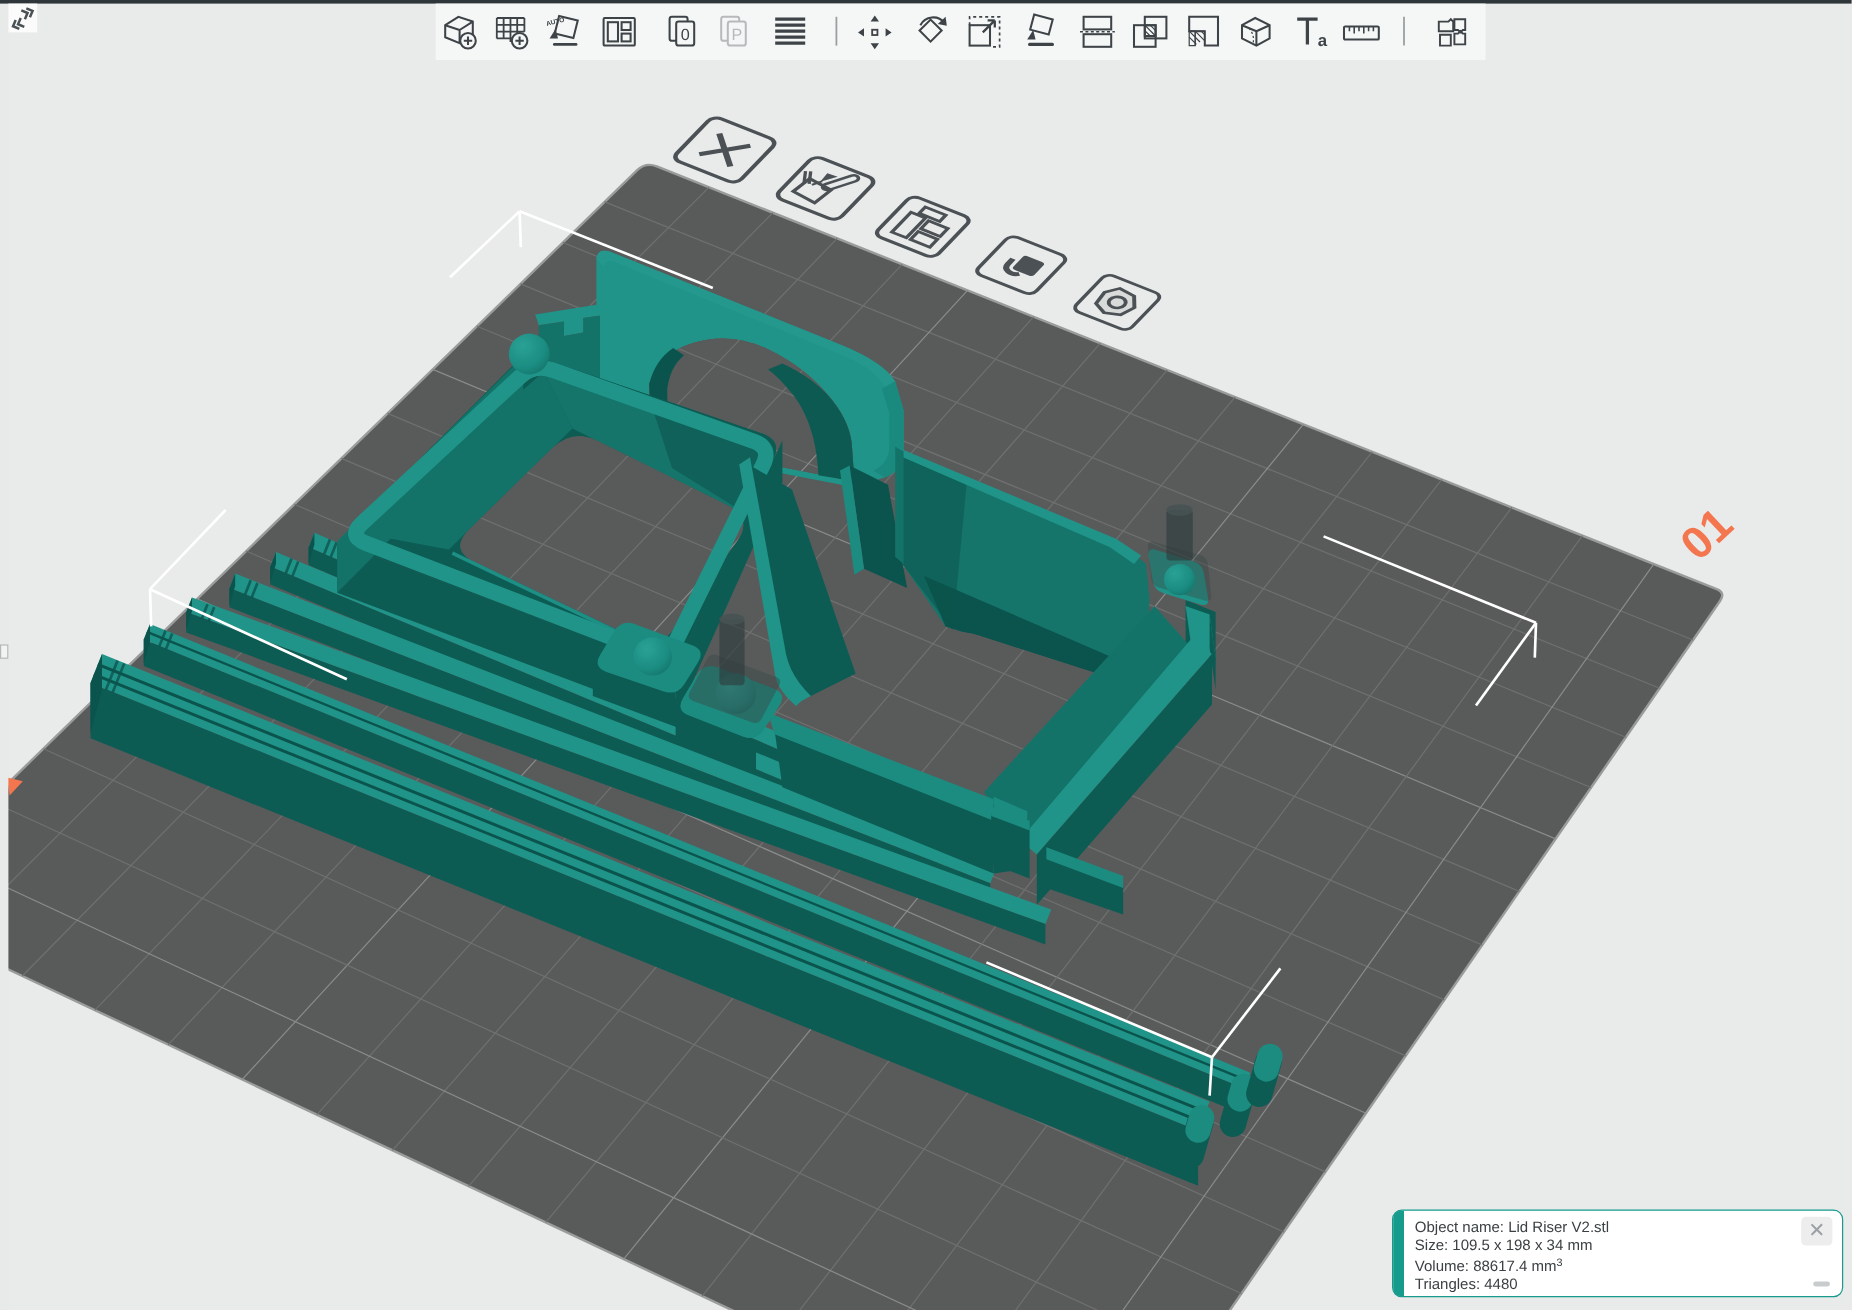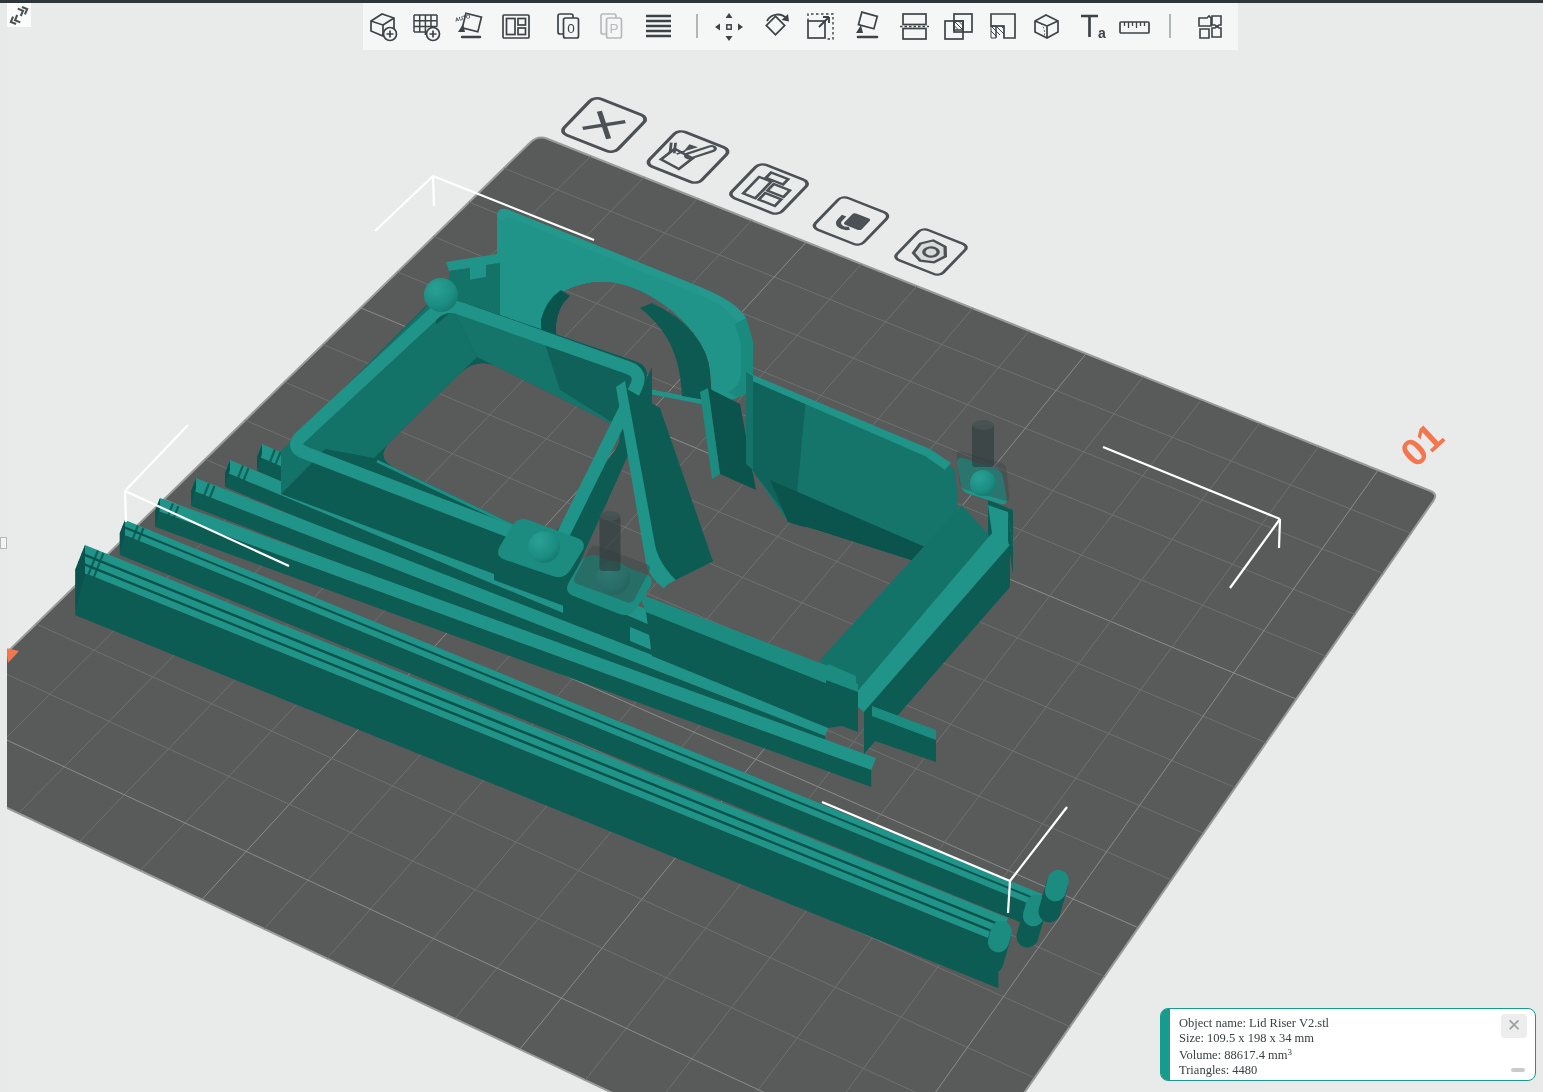--- a/index.html
+++ b/index.html
@@ -1,19 +1,19 @@
 <!DOCTYPE html>
 <html><head><meta charset="utf-8"><style>
 html,body{margin:0;padding:0;width:1543px;height:1092px;overflow:hidden;background:#e9eaea;font-family:"Liberation Sans",sans-serif;}
 .topbar{position:absolute;left:0;top:0;width:100%;height:3px;background:#2e3639;}
 .tstrip{position:absolute;left:363px;top:3px;width:875px;height:47px;background:#f5f6f6;}
 .collapse{position:absolute;left:7px;top:3px;width:24px;height:24px;background:#fbfbfb;}
 .infobox{position:absolute;left:1160px;top:1008px;width:376px;height:73px;background:#ffffff;border:1.5px solid #169b8d;border-radius:8px;box-sizing:border-box;}
 .infobar{position:absolute;left:0;top:0;width:9px;height:100%;background:#169b8d;border-radius:6px 0 0 6px;}
-.infotext{position:absolute;left:18px;top:7px;font-size:12.5px;line-height:14.6px;color:#3b4043;font-family:Liberation Serif, serif;}
+.infotext{position:absolute;left:18px;top:7px;font-size:12.5px;line-height:14.6px;color:#3b4043;}
 .ibx{position:absolute;right:8px;top:5px;width:26px;height:24px;background:#ededed;border-radius:4px;color:#9aa0a3;font-size:17px;text-align:center;line-height:23px;}
 .ibdash{position:absolute;right:10px;bottom:8px;width:14px;height:4px;background:#c9cccd;border-radius:2px;}
 .handle{position:absolute;left:0px;top:537px;width:7px;height:12px;background:#f2f3f3;border:1px solid #b5b8b9;box-sizing:border-box;}
 </style></head><body>
 <svg width="1543" height="1092" viewBox="0 0 1543 1092">
 <rect x="0" y="0" width="1543" height="1092" fill="#e9eaea"></rect>
 <g id="pg">
       <path d="M 530.8,142.0 Q 538.0,135.0 547.3,138.7 L 1430.6,491.0 Q 1438.0,494.0 1433.5,500.6 L 923.1,1239.2 Q 923.1,1239.2 923.1,1239.2 L -100.6,757.2 Q -100.6,757.2 -100.6,757.2 Z" fill="#595b5b" stroke="#9a9c9b" stroke-width="2"></path>
       <line x1="590.8" y1="156.1" x2="-41.3" y2="785.1" stroke="#6f7170" stroke-width="1.0"></line>
       <line x1="503.9" y1="168.2" x2="1410.8" y2="533.3" stroke="#6f7170" stroke-width="1.0"></line>

